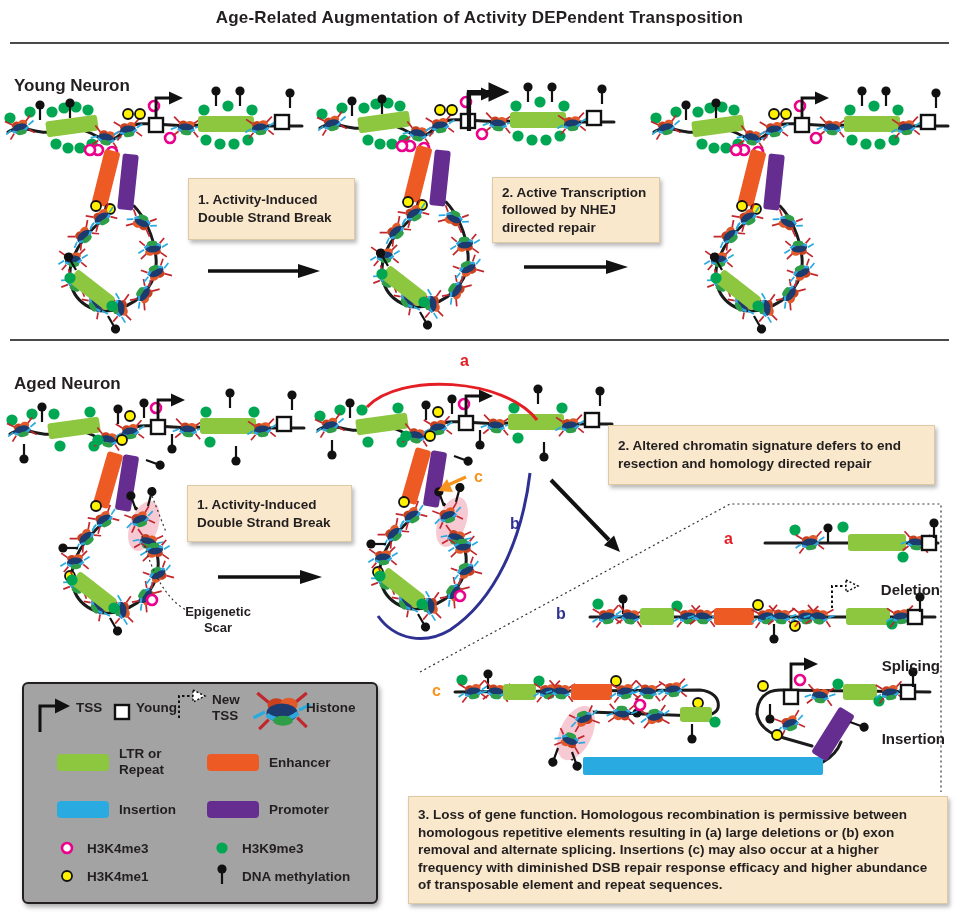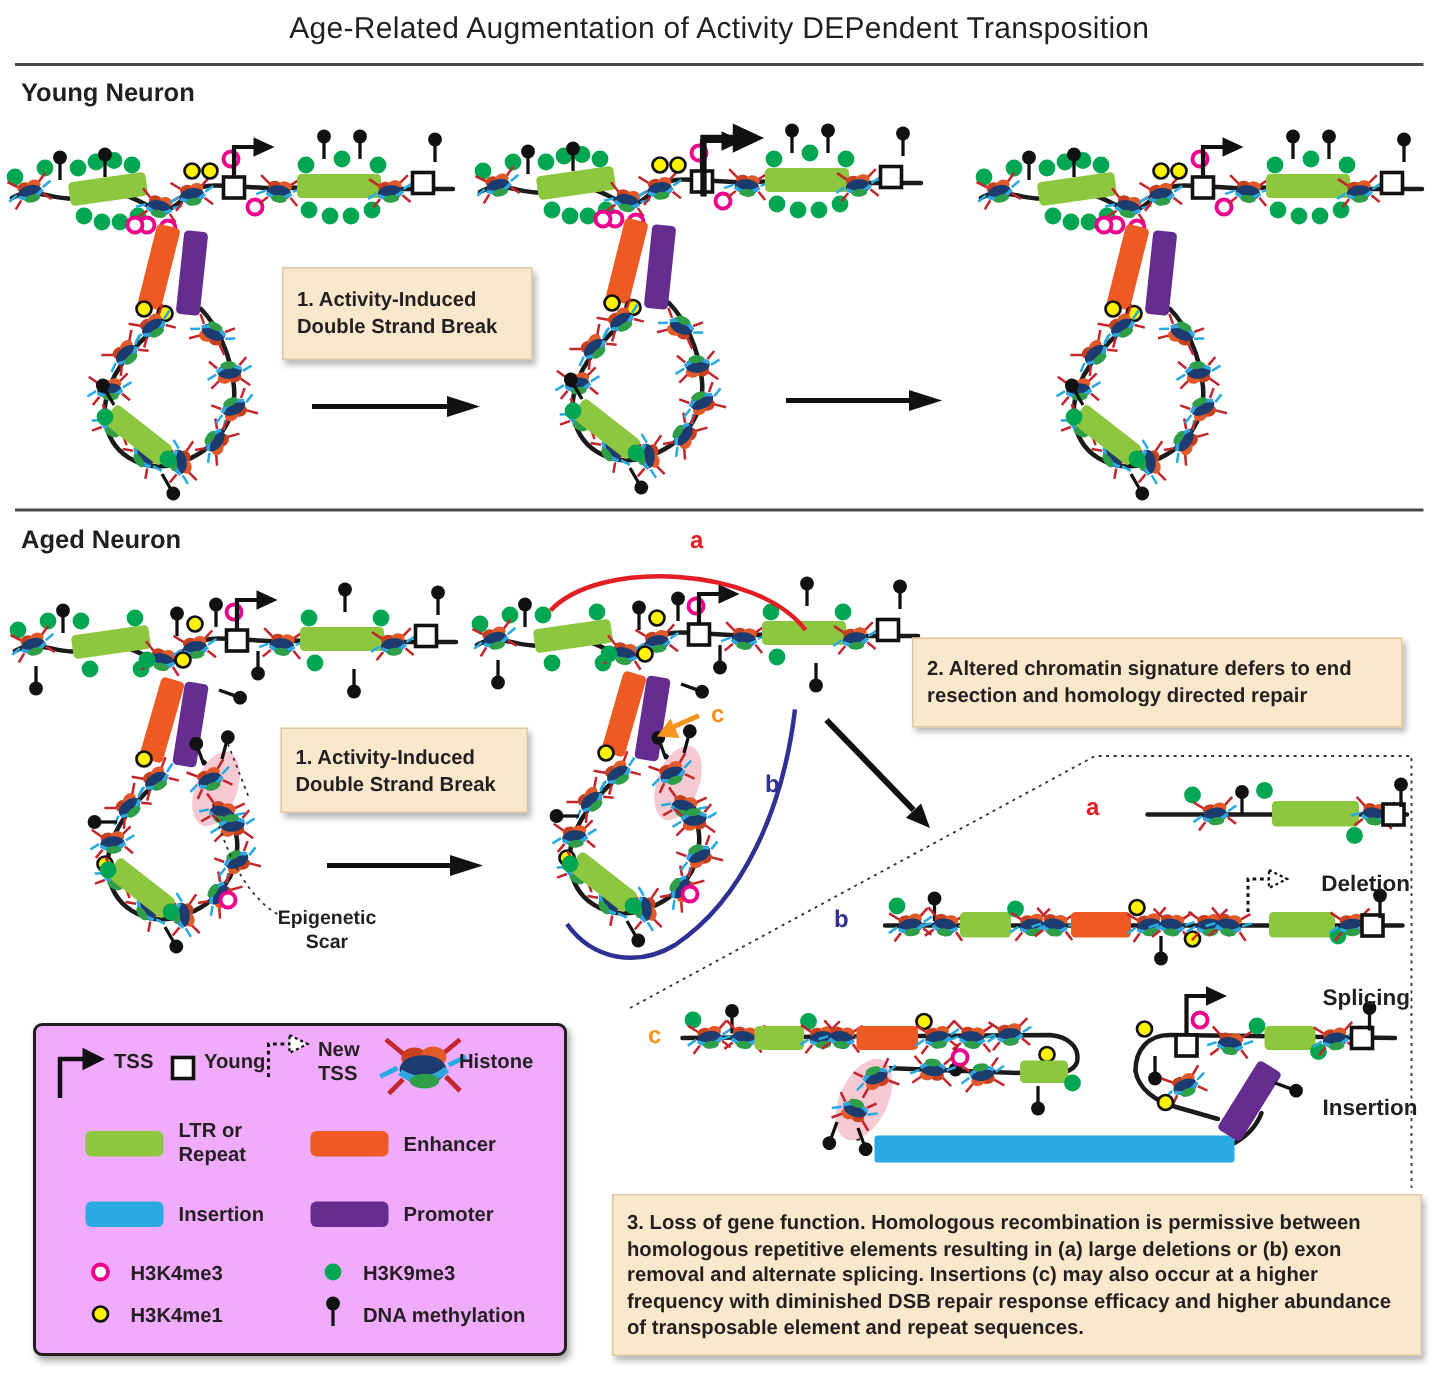--- a/index.html
+++ b/index.html
@@ -1,28 +1,28 @@
 <!DOCTYPE html>
 <html><head>
 <meta charset="utf-8">
 <style>
   html,body{margin:0;padding:0;background:#ffffff;}
   .fig{position:relative;width:959px;height:920px;background:#ffffff;overflow:hidden;
        font-family:"Liberation Sans",sans-serif;color:#231f20;}
   .abs{position:absolute;}
-  .title{left:0;right:0;top:8px;text-align:center;font-size:20px;font-weight:normal;letter-spacing:.2px;}
+  .title{left:0;right:0;top:8px;text-align:center;font-size:17px;font-weight:bold;letter-spacing:.2px;}
   .rule{left:10px;width:939px;height:2px;background:#4a4a4a;}
-  .seclab{font-size:17px;font-weight:bold;}
+  .seclab{font-size:17px;font-weight:bold;margin-top:24px;}
   .box{box-sizing:border-box;background:#f9e8cb;border:1px solid #ddc9a3;
        box-shadow:2px 3px 4px rgba(0,0,0,.28);padding:8px 9px;font-size:13.5px;line-height:1.3;
        font-weight:bold;display:flex;align-items:center;}
   .plab{font-size:16px;font-weight:bold;}
   .outlab{font-size:15px;font-weight:bold;text-align:right;margin-top:24px;}
   .smlab{font-size:13px;font-weight:bold;line-height:1.25;text-align:center;}
-  .legend{box-sizing:border-box;left:22px;top:682px;width:356px;height:222px;background:#f0abfc;
+  .legend{box-sizing:border-box;left:22px;top:682px;width:356px;height:222px;background:#a3a3a3;
           border:2px solid #231f20;border-radius:6px;box-shadow:2px 3px 5px rgba(0,0,0,.35);}
   .legend .lab{position:absolute;font-size:13.5px;font-weight:bold;line-height:1.15;}
   svg{display:block;}
   .str{fill:none;stroke:#1b1b1b;stroke-width:3;stroke-linecap:round;stroke-linejoin:round;}
   .gbar{fill:#8dc63f;} .obar{fill:#ee5a24;} .cbar{fill:#29abe2;} .pbar{fill:#662d91;}
   .dotted{fill:none;stroke:#333;stroke-width:1.2;stroke-dasharray:2 3;}
   .arrowline{stroke:#111;stroke-width:3.4;} .ah{fill:#111;}
 </style>
 </head>
 <body>
@@ -346,20 +346,21 @@
   </svg>
 
   <div class="abs title">Age-Related Augmentation of Activity DEPendent Transposition</div>
   <div class="abs rule" style="top:42px"></div>
   <div class="abs rule" style="top:339px"></div>
 
   <div class="abs seclab" style="left:14px;top:52px">Young Neuron</div>
   <div class="abs seclab" style="left:14px;top:350px">Aged Neuron</div>
 
   <div class="abs box" style="left:188px;top:178px;width:167px;height:62px">1. Activity-Induced Double Strand Break</div>
+  <div class="abs box" style="left:492px;top:177px;width:168px;height:66px">2. Active Transcription followed by NHEJ directed repair</div>
 
   <div class="abs box" style="left:187px;top:485px;width:165px;height:57px">1. Activity-Induced Double Strand Break</div>
   <div class="abs box" style="left:608px;top:425px;width:327px;height:60px">2. Altered chromatin signature defers to end resection and homology directed repair</div>
   <div class="abs box" style="left:408px;top:796px;width:540px;height:108px">3. Loss of gene function. Homologous recombination is permissive between homologous repetitive elements resulting in (a) large deletions or (b) exon removal and alternate splicing. Insertions (c) may also occur at a higher frequency with diminished DSB repair response efficacy and higher abundance of transposable element and repeat sequences.</div>
 
   <div class="abs smlab" style="left:178px;top:604px;width:80px">Epigenetic Scar</div>
 
   <div class="abs plab" style="left:460px;top:352px;color:#e31e24">a</div>
   <div class="abs plab" style="left:510px;top:515px;color:#2e3192">b</div>
   <div class="abs plab" style="left:474px;top:468px;color:#f7941d">c</div>

